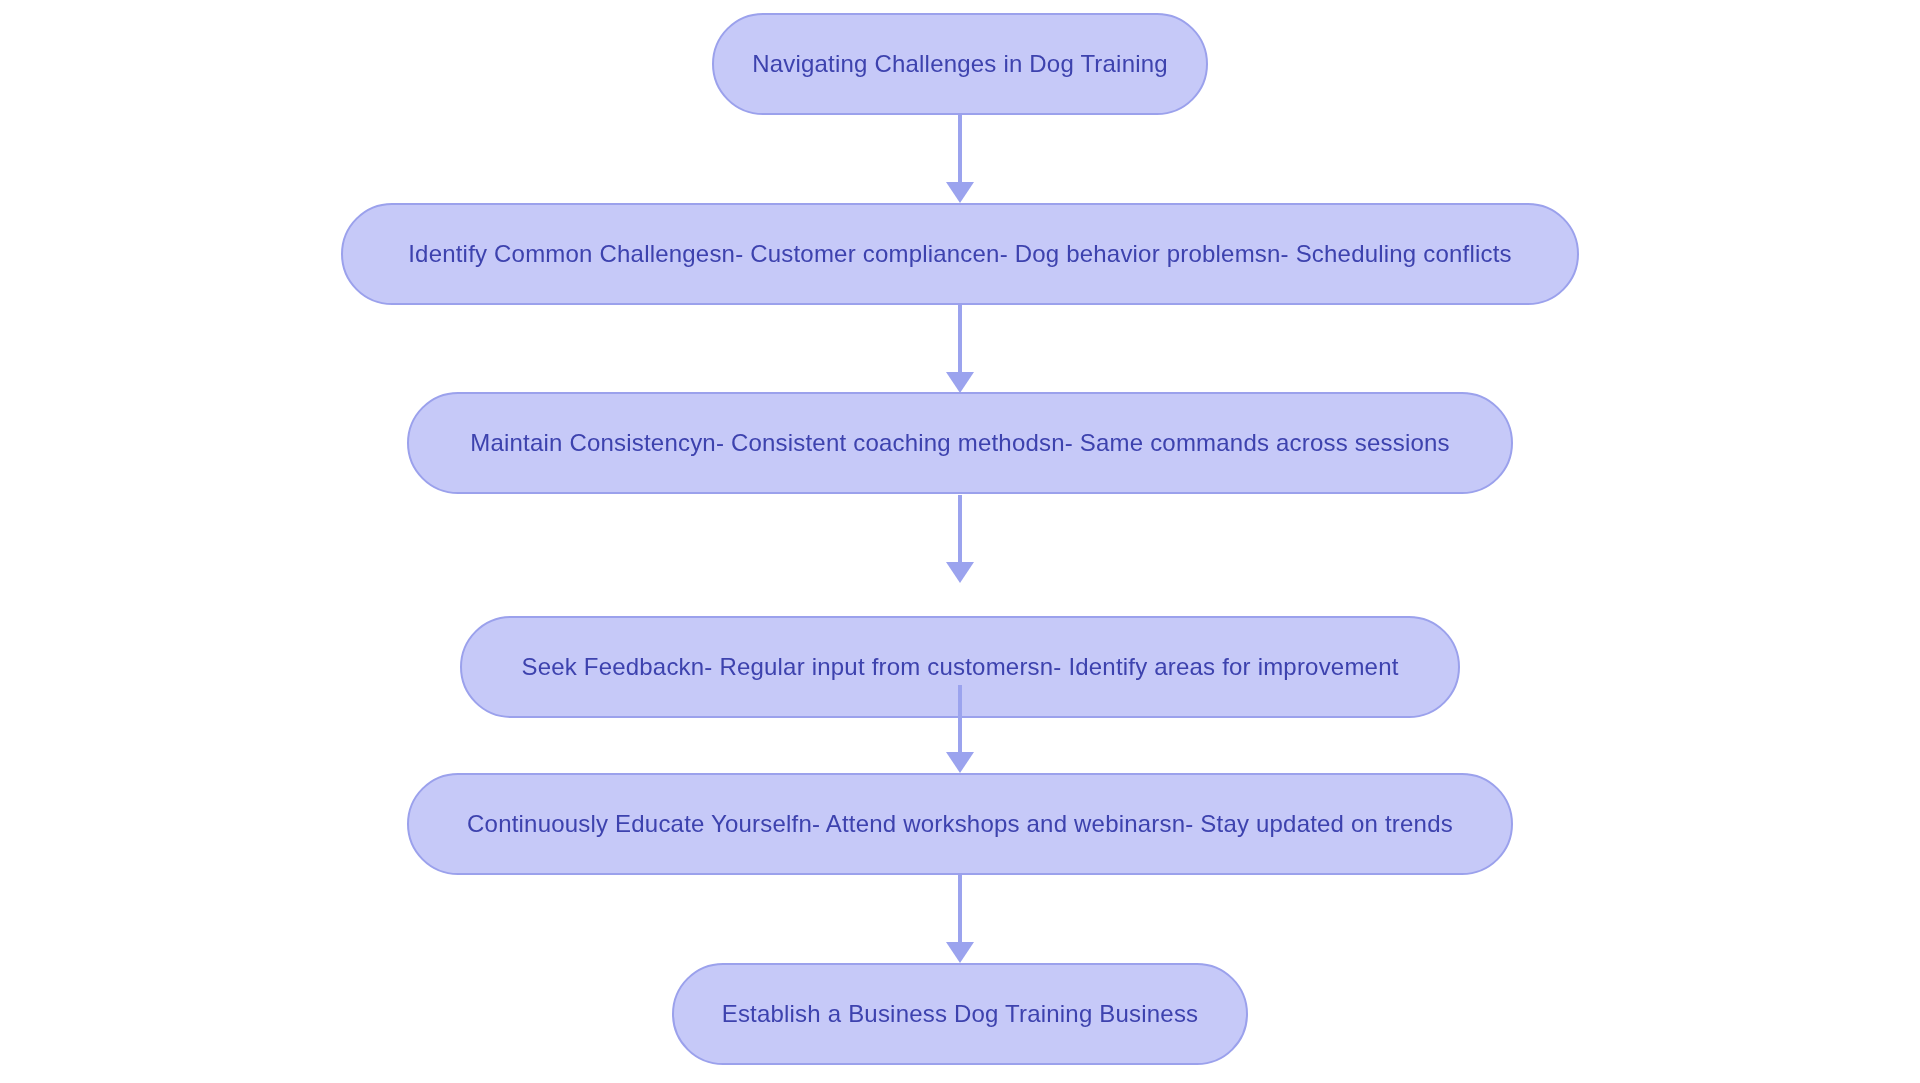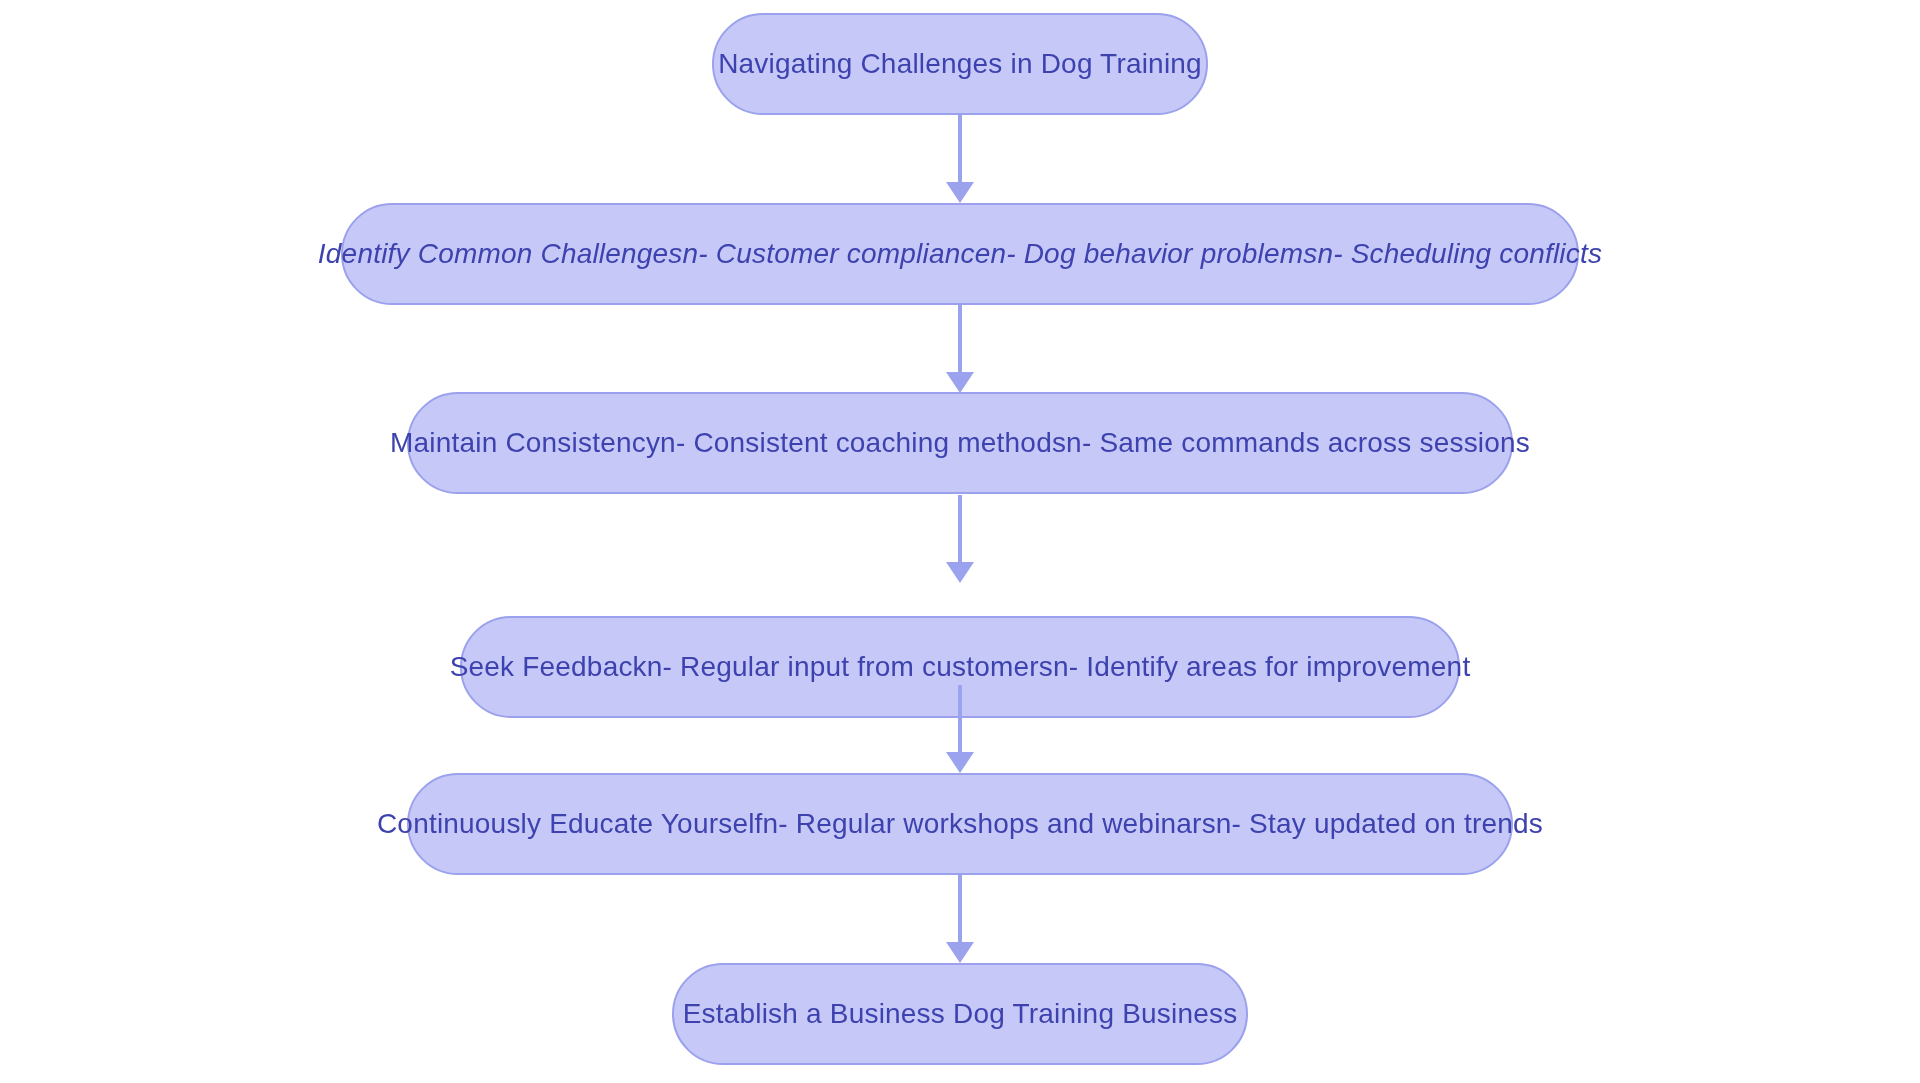--- a/index.html
+++ b/index.html
@@ -23,27 +23,27 @@
     background: var(--node-fill, #c6c9f8);
     border: 2px solid var(--node-border, #9ba1ec);
     border-radius: 51px;
     display: flex;
     align-items: center;
     justify-content: center;
     text-align: center;
   }
   .node span {
     color: var(--node-text, #3d42ae);
-    font-size: 28px;
+    font-size: 24px;
     letter-spacing: 0.2px;
     white-space: nowrap;
   }
   
   .n1 { top: 13px;  left: 712px; width: 496px;  }
-  .n2 { top: 203px; left: 341px; width: 1238px; font-style: italic; }
+  .n2 { top: 203px; left: 341px; width: 1238px; }
   .n3 { top: 392px; left: 407px; width: 1106px; }
   .n4 { top: 583px; left: 460px; width: 1000px; margin-top: 33px; }
   .n5 { top: 773px; left: 407px; width: 1106px; }
   .n6 { top: 963px; left: 672px; width: 576px;  }
 
   .arrow {
     position: absolute;
     left: 946px;
     width: 28px;
     height: 88px;
@@ -107,21 +107,21 @@
   <div class="node n4">
     <span>Seek Feedbackn- Regular input from customersn- Identify areas for improvement</span>
   </div>
 
   <div class="arrow a4">
     <div class="line"></div>
     <div class="head"></div>
   </div>
 
   <div class="node n5">
-    <span>Continuously Educate Yourselfn- Regular workshops and webinarsn- Stay updated on trends</span>
+    <span>Continuously Educate Yourselfn- Attend workshops and webinarsn- Stay updated on trends</span>
   </div>
 
   <div class="arrow a5">
     <div class="line"></div>
     <div class="head"></div>
   </div>
 
   <div class="node n6">
     <span>Establish a Business Dog Training Business</span>
   </div>

